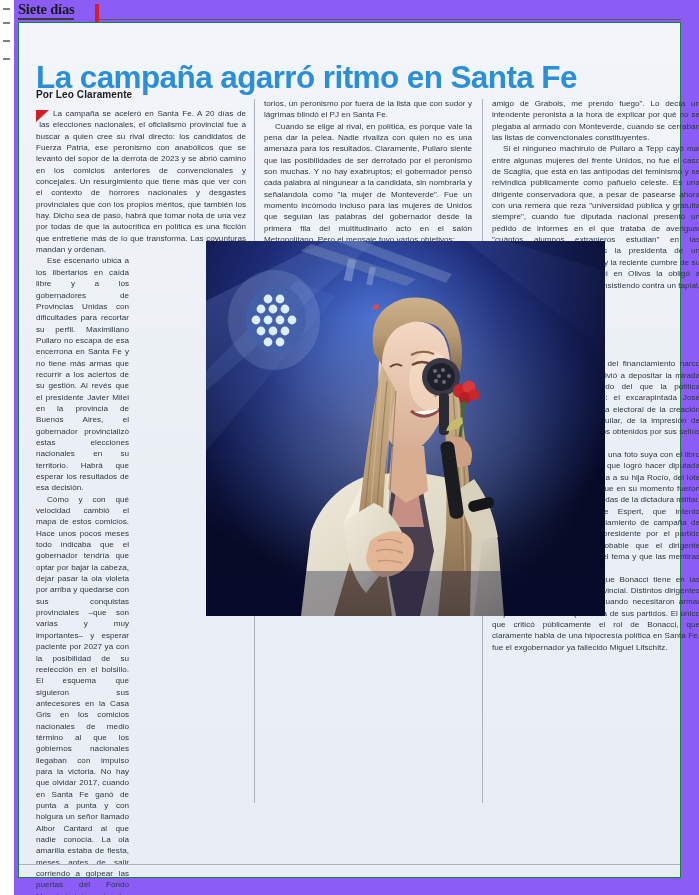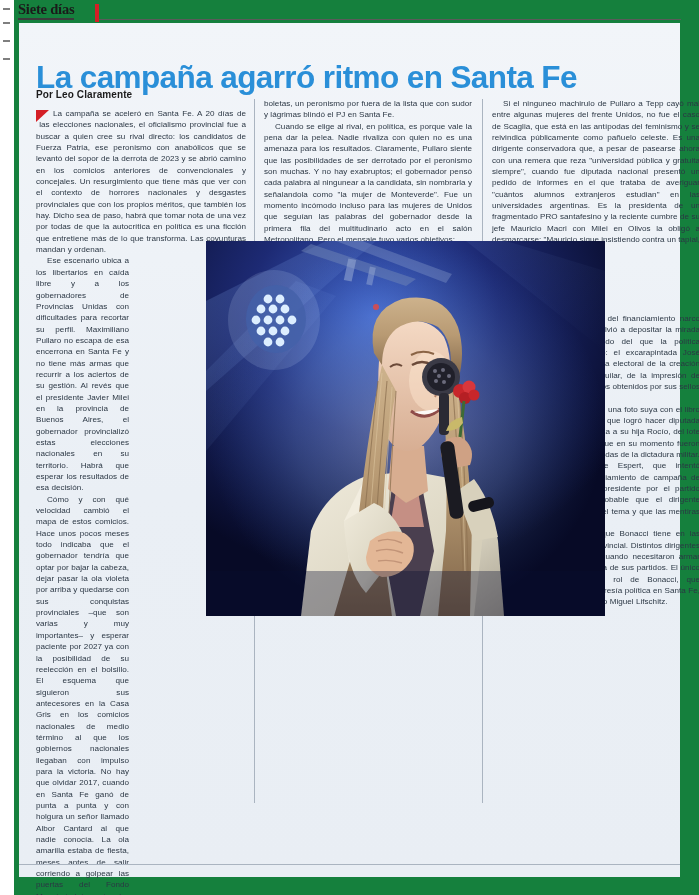--- a/index.html
+++ b/index.html
@@ -5,21 +5,21 @@
   html,body{margin:0;padding:0;}
   body{
     width:699px;height:895px;
     background:#ffffff;
     font-family:"Liberation Sans", sans-serif;
     overflow:hidden;
     position:relative;
   }
   .page{
     position:absolute;inset:0;
-    background:#15803d;
+    background:#8b5cf6;
   }
   
   .edge-marks{
     position:absolute;left:0;top:0;width:14px;height:895px;
     background:#ffffff;
   }
   .edge-marks i{
     position:absolute;left:3px;width:7px;height:2px;background:#7f7f7f;display:block;
   }
   
@@ -135,27 +135,28 @@
     <div class="col-div d2"></div>
 
     <div class="col col1">
       <p class="noind wide"><span class="drop-tri"></span><span>La campaña se aceleró en Santa Fe. A 20 días de las elecciones nacionales, el oficialismo provincial fue a buscar a quien cree su rival directo: los candidatos de Fuerza Patria, ese peronismo con anabólicos que se levantó del sopor de la derrota de 2023 y se abrió camino en los comicios anteriores de convencionales y concejales. Un resurgimiento que tiene más que ver con el contexto de horrores nacionales y desgastes provinciales que con los propios méritos, que también los hay. Dicho sea de paso, habrá que tomar nota de una vez por todas de que la autocrítica en política es una ficción que entretiene más de lo que transforma. Las coyunturas mandan y ordenan.</span></p>
       <p class="narrow">Ese escenario ubica a los libertarios en caída libre y a los gobernadores de Provincias Unidas con dificultades para recortar su perfil. Maximiliano Pullaro no escapa de esa encerrona en Santa Fe y no tiene más armas que recurrir a los aciertos de su gestión. Al revés que el presidente Javier Milei en la provincia de Buenos Aires, el gobernador provincializó estas elecciones nacionales en su territorio. Habrá que esperar los resultados de esa decisión.</p>
       <p class="narrow">Cómo y con qué velocidad cambió el mapa de estos comicios. Hace unos pocos meses todo indicaba que el gobernador tendría que optar por bajar la cabeza, dejar pasar la ola violeta por arriba y quedarse con sus conquistas provinciales –que son varias y muy importantes– y esperar paciente por 2027 ya con la posibilidad de su reelección en el bolsillo. El esquema que siguieron sus antecesores en la Casa Gris en los comicios nacionales de medio término al que los gobiernos nacionales llegaban con impulso para la victoria. No hay que olvidar 2017, cuando en Santa Fe ganó de punta a punta y con holgura un señor llamado Albor Cantard al que nadie conocía. La ola amarilla estaba de fiesta, meses antes de salir corriendo a golpear las puertas del Fondo Monetario Internacional.</p>
 
     </div>
 
     <div class="col col2">
-      <p class="noind">boletas, un peronismo por fuera de la lista que con sudor y lágrimas blindó el PJ en Santa Fe.</p>
+      <p class="noind">torios, un peronismo por fuera de la lista que con sudor y lágrimas blindó el PJ en Santa Fe.</p>
       <p>Cuando se elige al rival, en política, es porque vale la pena dar la pelea. Nadie rivaliza con quien no es una amenaza para los resultados. Claramente, Pullaro siente que las posibilidades de ser derrotado por el peronismo son muchas. Y no hay exabruptos; el gobernador pensó cada palabra al ningunear a la candidata, sin nombrarla y señalandola como "la mujer de Monteverde". Fue un momento incómodo incluso para las mujeres de Unidos que seguían las palabras del gobernador desde la primera fila del multitudinario acto en el salón Metropolitano. Pero el mensaje tuvo varios objetivos:</p>
       <p class="noind">ningunear a la candidata opositora, exponer a un hombre de izquierda como Juan Monteverde y señalar que detrás van los peronistas tradicionales que han tenido dificultades electorales en Santa Fe y son demonizados "kirchneristas" como Agustín Rossi y "La Cámpora". Nótese que Pullaro excluyó del estigma al massista Oscar "Cachi" Martínez, que tiene escasa gravitación en Rosario. En la ciudad de Santa Fe el oficialismo sí lo incluye a Martínez dentro del lote de peronistas que se cuelan tras la renovación que representa Caren Tepp, responsable de "edulcorar" al peronismo, como señala Pullaro.</p>
       <p>Tan pensado estuvo el ataque que al día siguiente la vicegobernadora y cabeza de lista de candidatos a diputados nacionales de Provincias Unidas, Gisela Scaglia, amplió el estiletazo: "Caren Tepp representa a dos Juanes: Monteverde y Grabois". El nombre del dirigente bonaerense siempre se esgrime para "asustar" al electorado de centro y demonizar al peronismo territorial y de base. Y la caracterización surte efecto, incluso en algunos sectores del peronismo provincial. "Te imaginás si yo camino mi municipio al lado del</p>
     </div>
 
     <div class="col col3">
+      <p class="noind">amigo de Grabois, me prendo fuego". Lo decía un intendente peronista a la hora de explicar por qué no se plegaba al armado con Monteverde, cuando se cerraban las listas de convencionales constituyentes.</p>
       <p>Si el ninguneo machirulo de Pullaro a Tepp cayó mal entre algunas mujeres del frente Unidos, no fue el caso de Scaglia, que está en las antípodas del feminismo y se reivindica públicamente como pañuelo celeste. Es una dirigente conservadora que, a pesar de pasearse ahora con una remera que reza "universidad pública y gratuita siempre", cuando fue diputada nacional presentó un pedido de informes en el que trataba de averiguar "cuántos alumnos extranjeros estudian" en las universidades argentinas. Es la presidenta de un fragmentado PRO santafesino y la reciente cumbre de su jefe Mauricio Macri con Milei en Olivos la obligó a desmarcarse: "Mauricio sigue insistiendo contra un tapial, ojalá lo escuchen".</p>
       <h2 class="subhead-3">Una criatura de la política santafesina</h2>
       <p>La explosión de la noticia del financiamiento narco detrás de José Luis Espert volvió a depositar la mirada sobre un personaje incómodo del que la política provincial no se hace cargo: el excarapintada José Bonacci, que hizo una industria electoral de la creación de partidos políticos para alquilar, de la impresión de boletas y del cobro por sufragios obtenidos por sus sellos de parte del Estado.</p>
       <p>Un hombre que bromea con una foto suya con el libro Mein Kampf, de Adolf Hitler, y que logró hacer diputada nacional por La Libertad Avanza a su hija Rocío, del lote de legisladores del mileísmo que en su momento fueron a visitar a la cárcel a los genocidas de la dictadura militar.</p>
       <p>Bonacci se despegó de Espert, que intentó responsabilizarlo por el financiamiento de campaña de 2019 cuando se postuló a presidente por el partido alquilado Unite. Es muy probable que el dirigente rosarino diga la verdad sobre el tema y que las mentiras sean todas de Espert.</p>
       <p>El problema es el lugar que Bonacci tiene en las sombras del poder político provincial. Distintos dirigentes han requerido sus servicios cuando necesitaron armar esquemas electorales por fuera de sus partidos. El único que criticó públicamente el rol de Bonacci, que claramente habla de una hipocresía política en Santa Fe, fue el exgobernador ya fallecido Miguel Lifschitz.</p>
     </div>
 
     <div class="photo">
       <svg width="399" height="375" viewBox="0 0 399 375" xmlns="http://www.w3.org/2000/svg">

